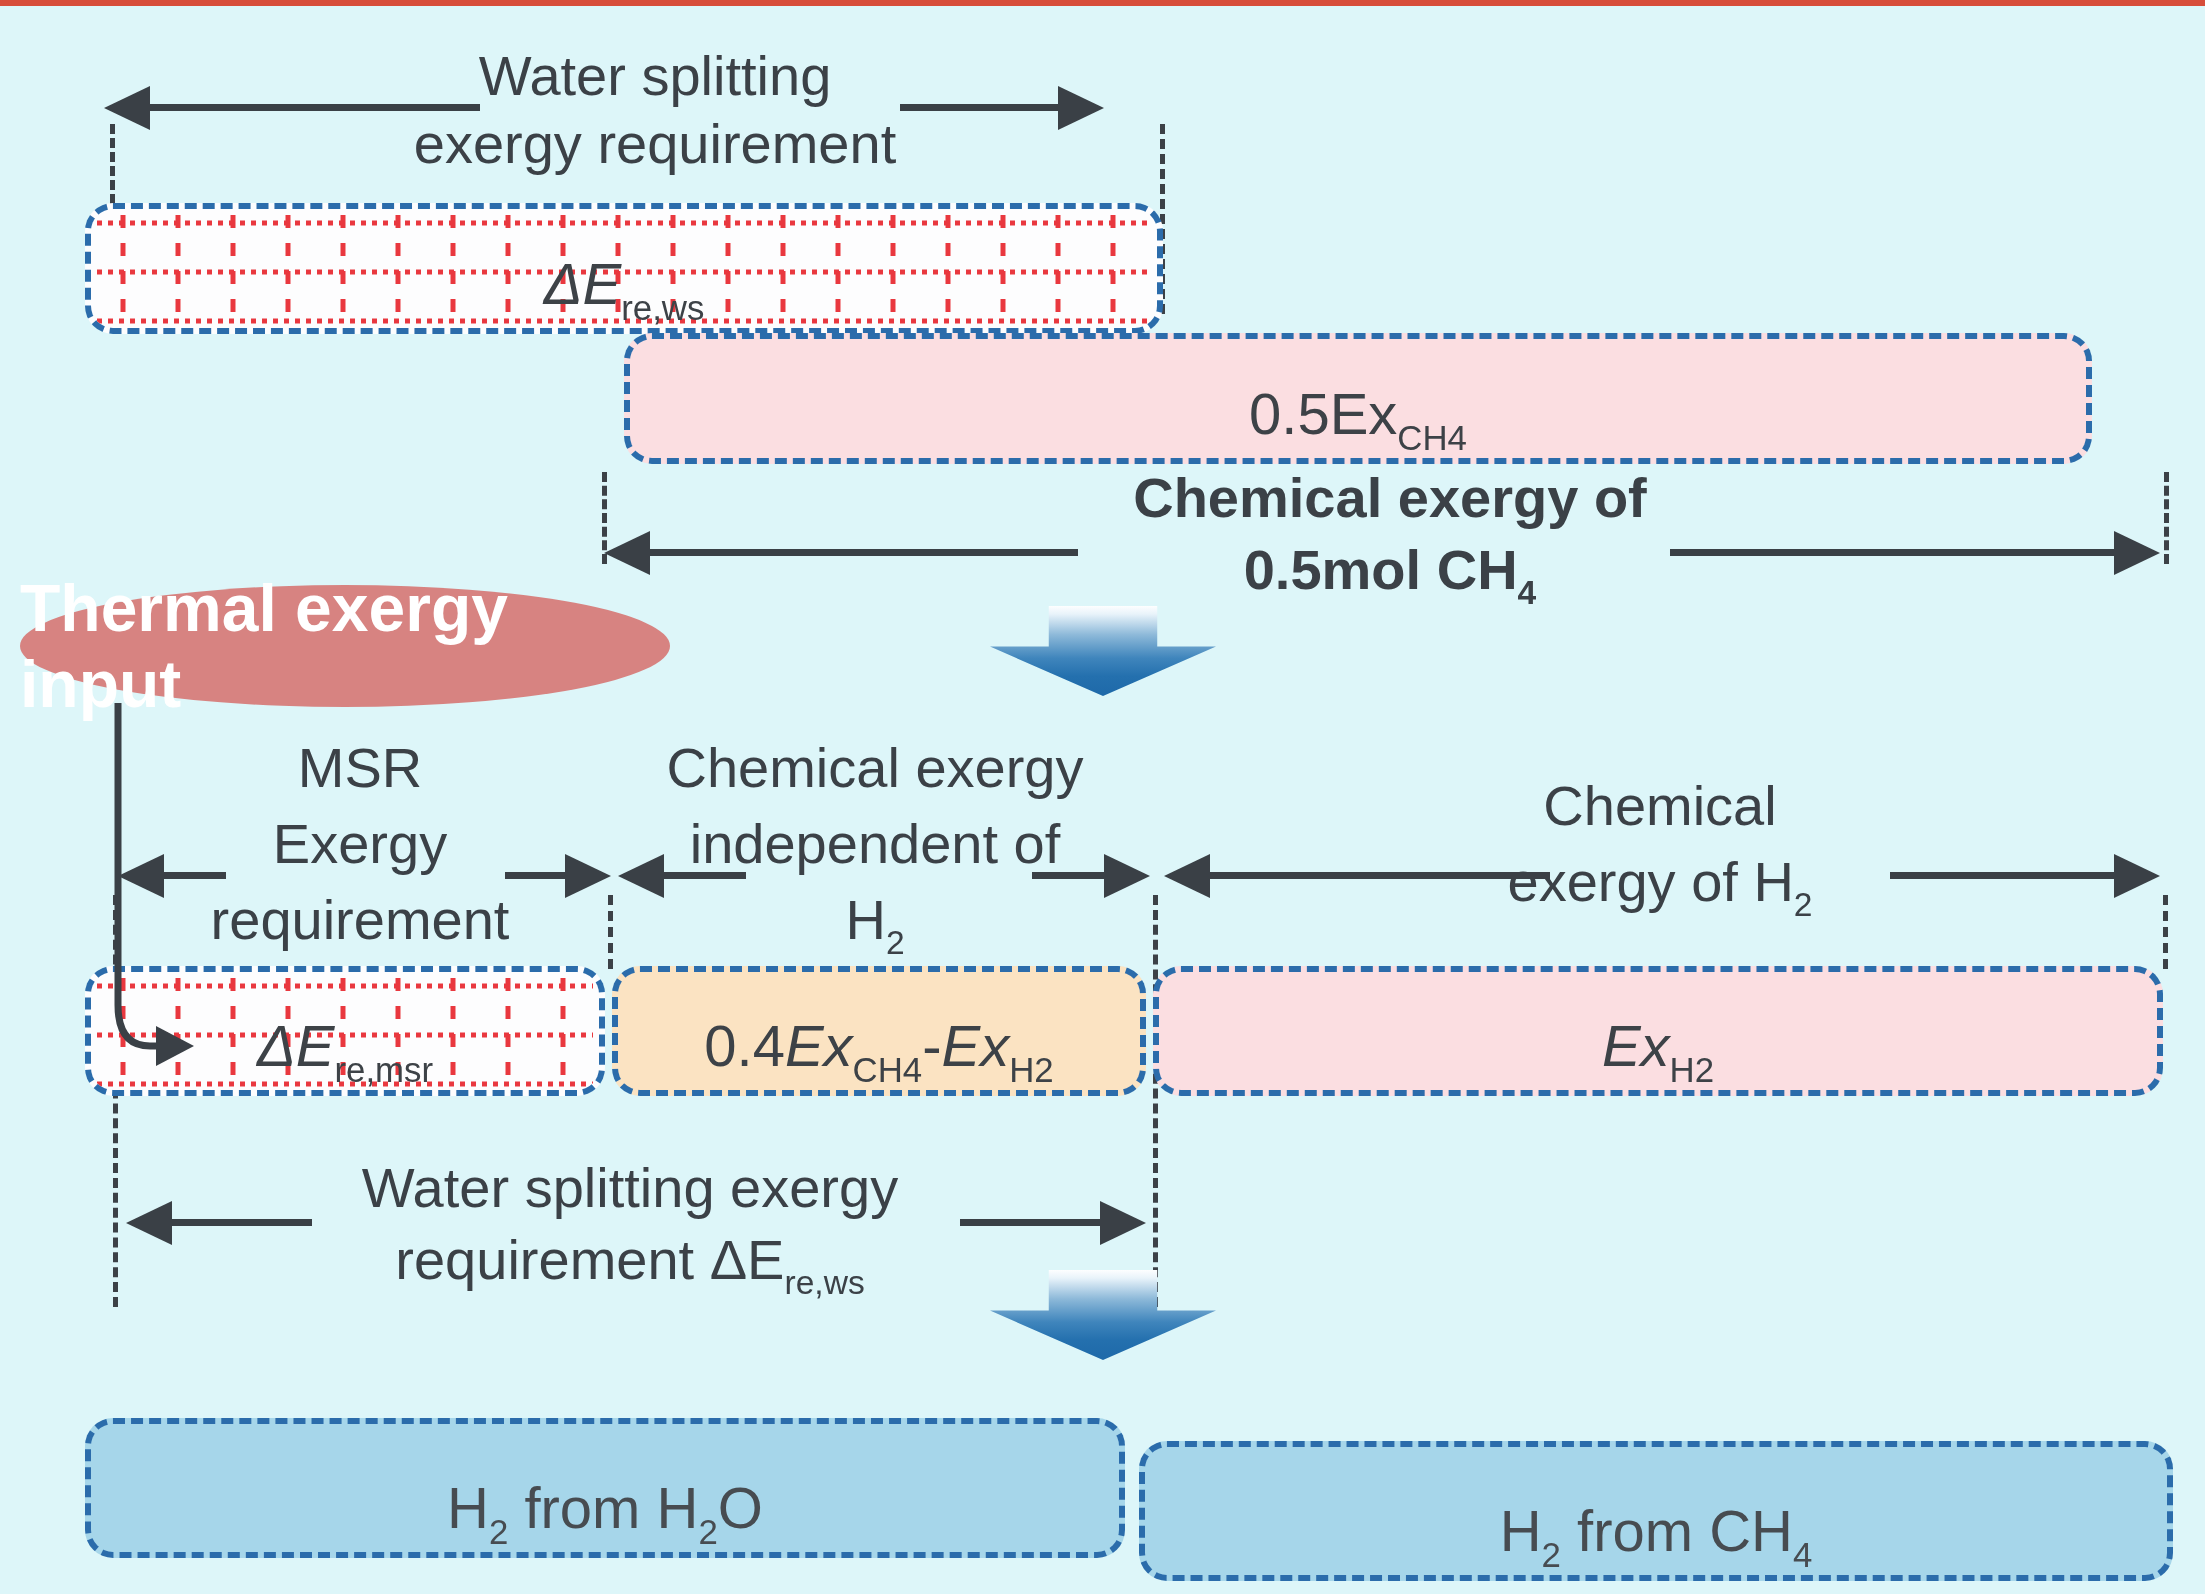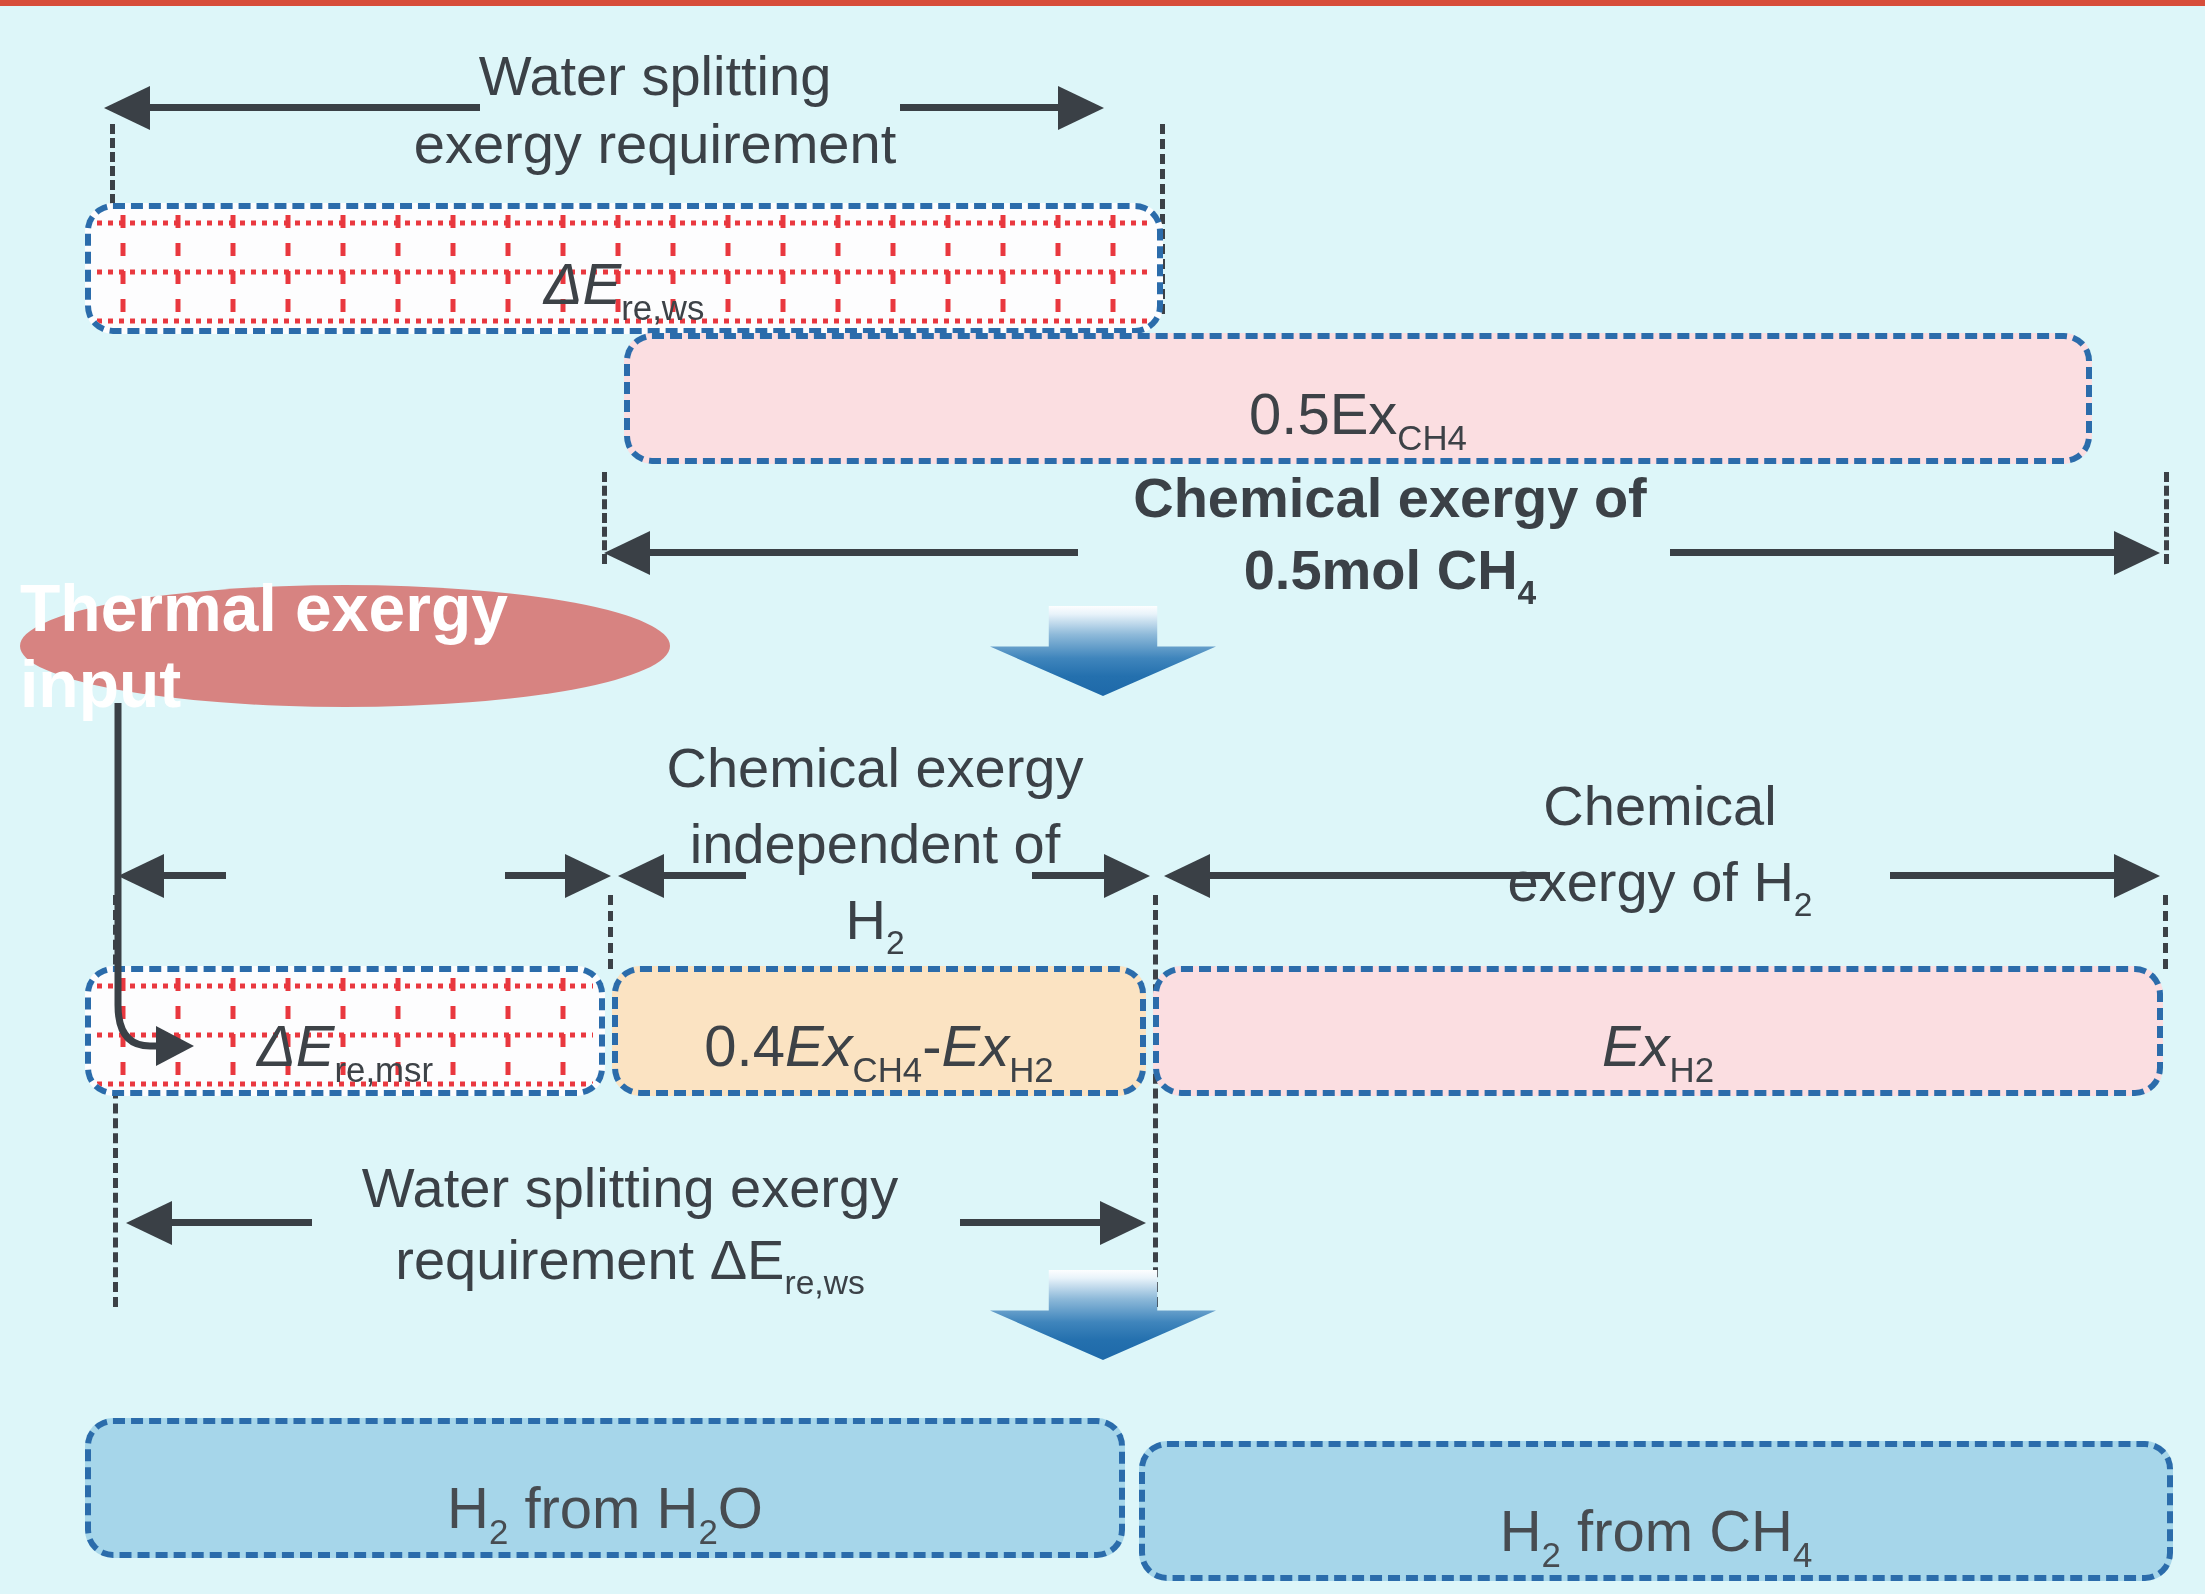--- a/index.html
+++ b/index.html
@@ -118,20 +118,25 @@
   <div class="down-arrow" style="left:990px;top:606px;"></div>
 
   <div class="ellipse">
     <span>Thermal exergy input</span>
   </div>
   <svg class="connector" width="150" height="400">
     <path d="M38,8 L38,310 Q38,351 70,351 L78,351" fill="none" stroke="#3a4046" stroke-width="7"></path>
     <polygon points="76,331 114,351 76,371" fill="#3a4046"></polygon>
   </svg>
 
+  <div class="cap" style="left:110px;top:730px;width:500px;line-height:76px;">
+    <div>MSR</div>
+    <div>Exergy</div>
+    <div>requirement</div>
+  </div>
   <div class="cap" style="left:610px;top:730px;width:530px;line-height:76px;">
     <div>Chemical exergy</div>
     <div>independent of</div>
     <div><span>H</span><span class="sub">2</span></div>
   </div>
   <div class="cap" style="left:1260px;top:768px;width:800px;line-height:76px;">
     <div>Chemical</div>
     <div><span>exergy of H</span><span class="sub">2</span></div>
   </div>
 

